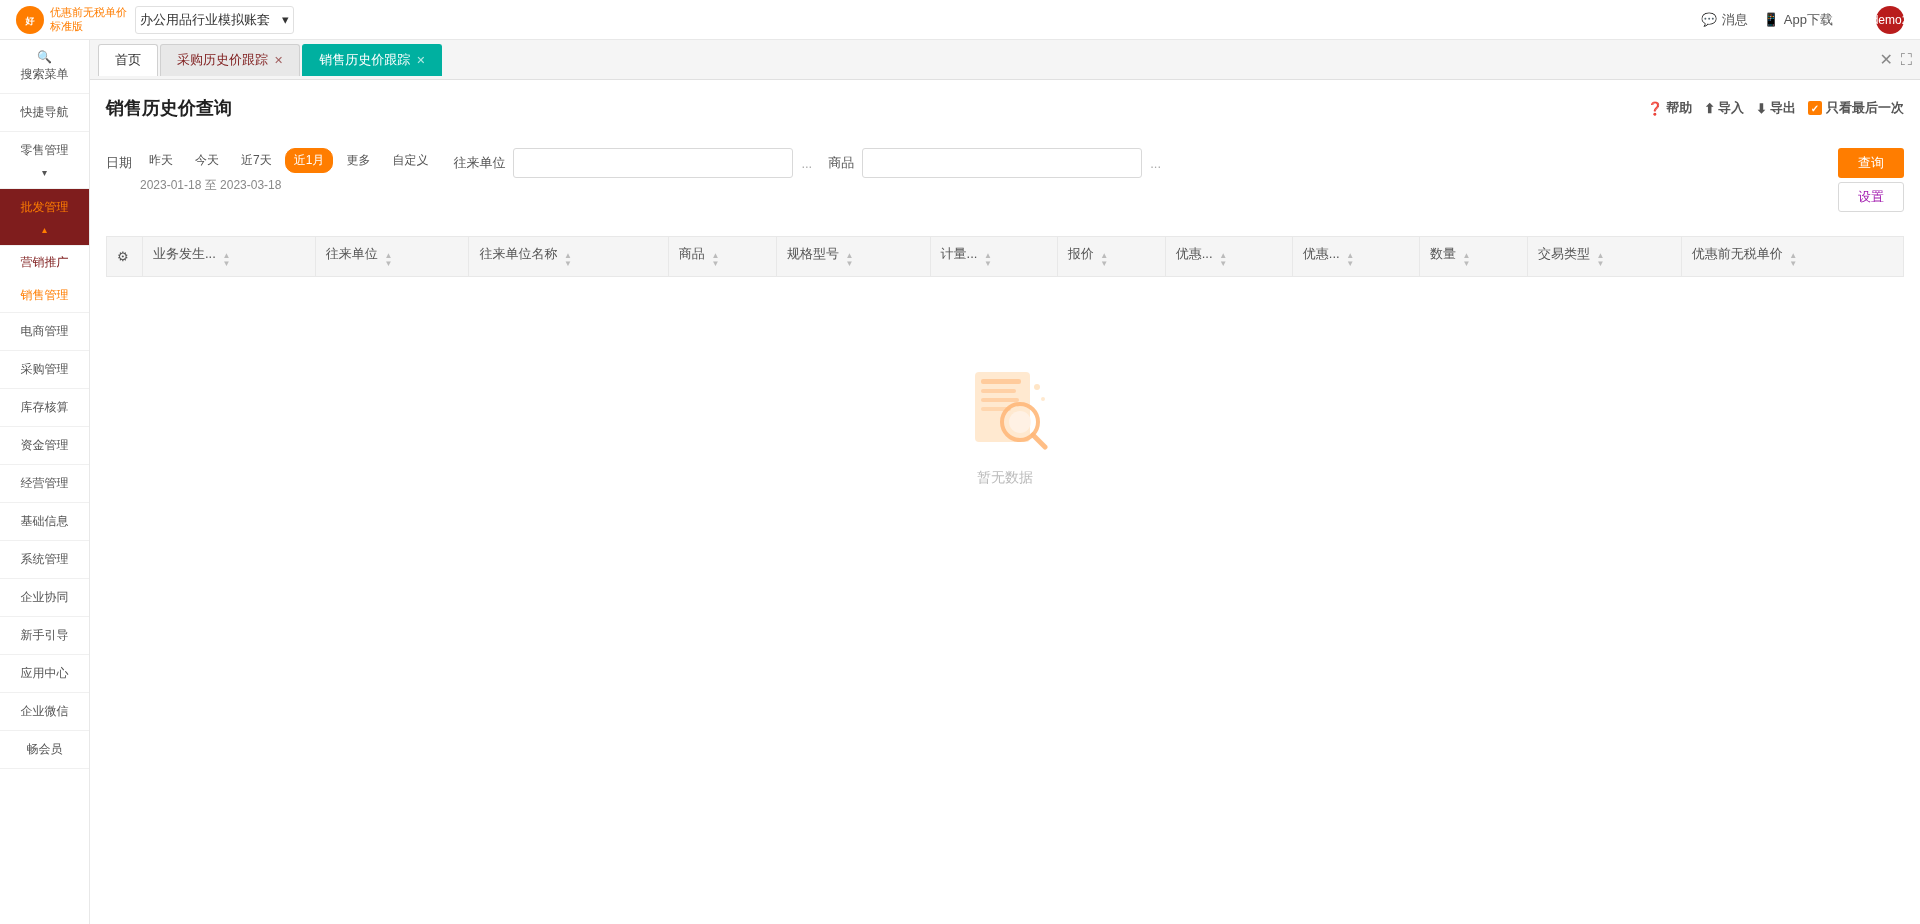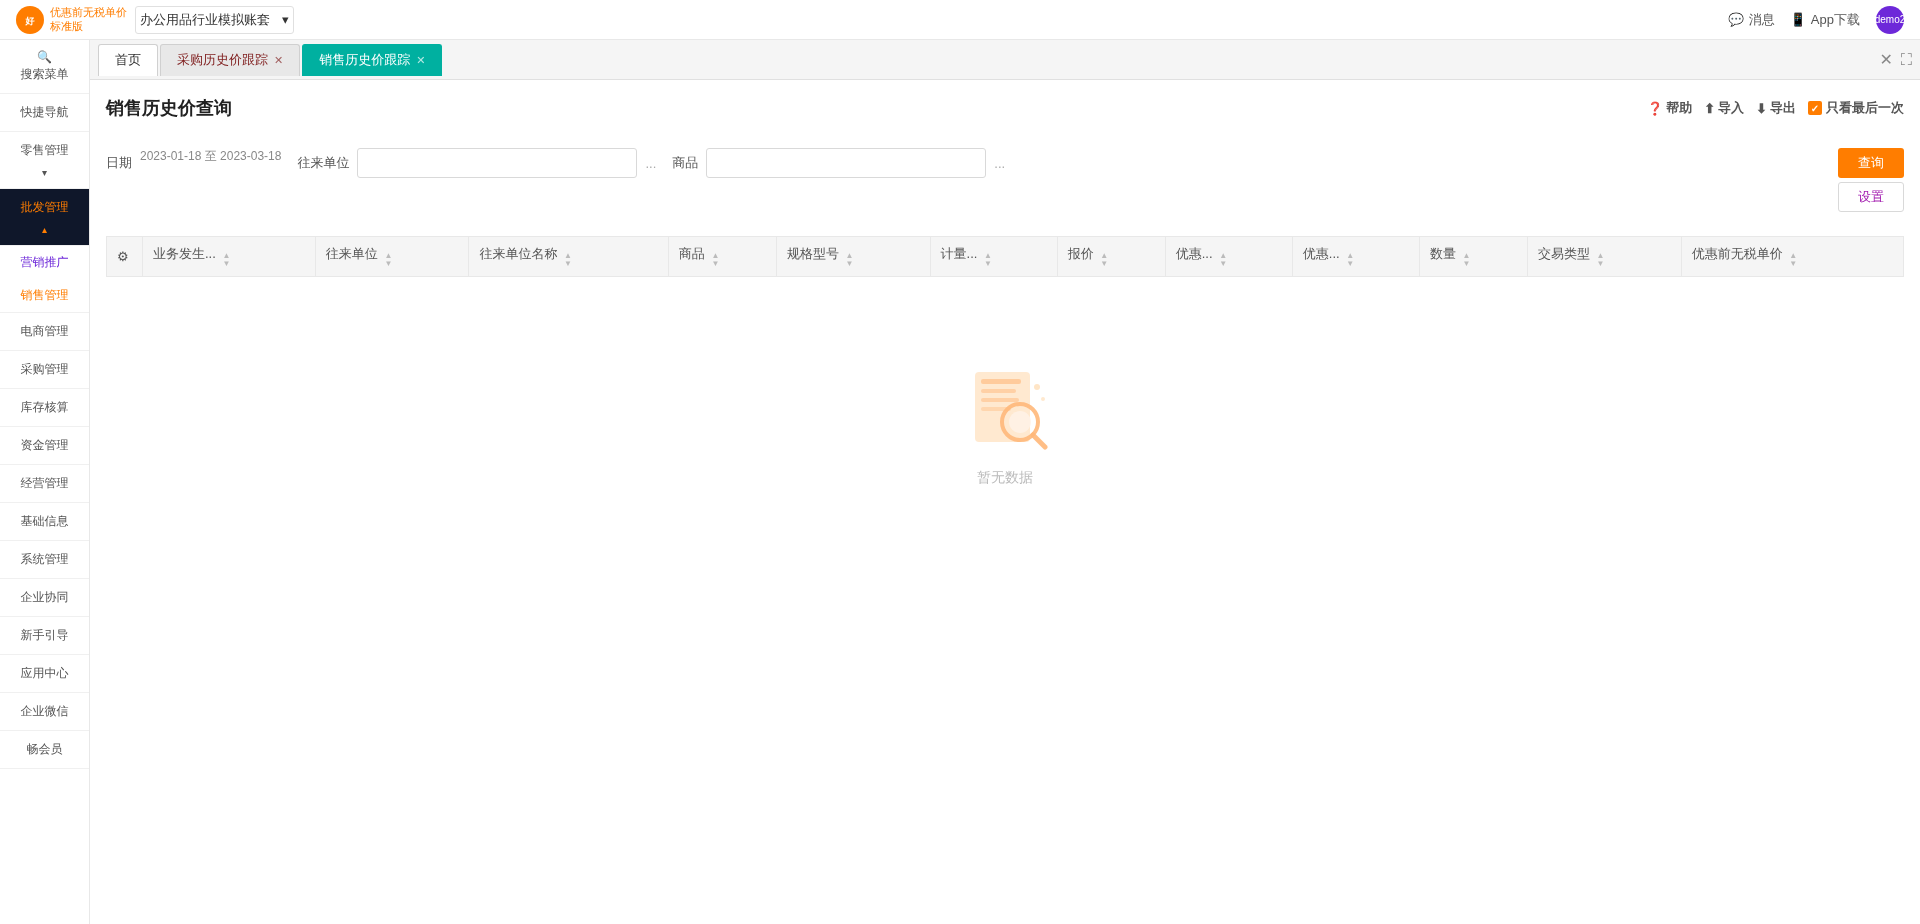--- a/index.html
+++ b/index.html
@@ -63,26 +63,27 @@
       align-items: center;
       gap: 4px;
       cursor: pointer;
       color: #555;
       font-size: 13px;
     }
     .avatar {
       width: 28px;
       height: 28px;
       border-radius: 50%;
-      background: #6d28d9;
+      background: #b91c1c;
       display: flex;
       align-items: center;
       justify-content: center;
       color: white;
-      font-size: 10px;
+      font-size: 12px;
+      margin-left: 27px;
     }
 
     
     .main-layout {
       display: flex;
       flex: 1;
       overflow: hidden;
     }
 
     
@@ -115,21 +116,21 @@
     }
     .sidebar-sub {
       background: #fff;
       border-bottom: 1px solid #f0f0f0;
     }
     .sidebar-sub-item {
       padding: 8px 4px;
       text-align: center;
       cursor: pointer;
       font-size: 12px;
-      color: #6d28d9;
+      color: #7f1d1d;
       display: block;
     }
     .sidebar-sub-item.active { color: #ff7d00; }
 
     
     .content-area {
       flex: 1;
       display: flex;
       flex-direction: column;
       overflow: hidden;
@@ -416,21 +417,21 @@
       <span>🔍</span>
       <span>搜索菜单</span>
     </div>
     <div class="sidebar-item">
       <span>快捷导航</span>
     </div>
     <div class="sidebar-item has-sub">
       <span>零售管理</span>
       <span style="font-size:10px;">▾</span>
     </div>
-    <div class="sidebar-item has-sub" style="color:#ff7d00; background:#0f172a;justify-content:flex-end;">
+    <div class="sidebar-item has-sub" style="color:#ff7d00; background:#7f1d1d;justify-content:flex-end;">
       <span>批发管理</span>
       <span style="font-size:10px;">▴</span>
     </div>
     <div class="sidebar-sub">
       <div class="sidebar-sub-item">
         <span>营销推广</span>
       </div>
       <div class="sidebar-sub-item active" style="color:#ff7d00;">
         <span>销售管理</span>
       </div>
@@ -515,20 +516,28 @@
             <span>只看最后一次</span>
           </div>
         </div>
       </div>
 
       <div class="filter-bar">
 
         <div class="filter-group">
           <span class="filter-label">日期</span>
           <div class="filter-options">
+            <div class="filter-date-buttons">
+              <span class="date-btn">昨天</span>
+              <span class="date-btn">今天</span>
+              <span class="date-btn">近7天</span>
+              <span class="date-btn active">近1月</span>
+              <span class="date-btn">更多</span>
+              <span class="date-btn">自定义</span>
+            </div>
             <div class="filter-date-range">2023-01-18 至 2023-03-18</div>
           </div>
         </div>
 
         <div class="filter-group">
           <span class="filter-label">往来单位</span>
           <div class="filter-input-group">
             <input class="filter-input" type="text" style="width: 280px;">
             <span class="filter-dots">...</span>
           </div>

